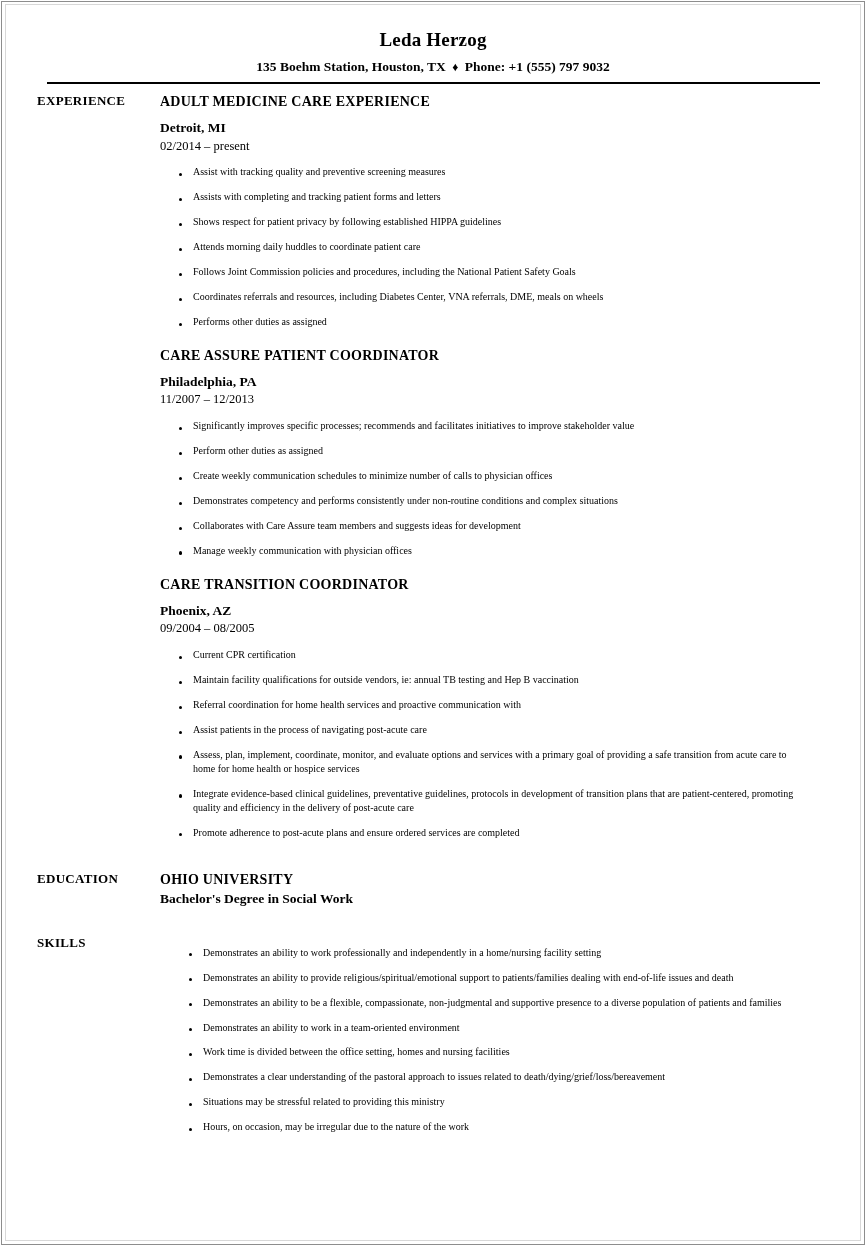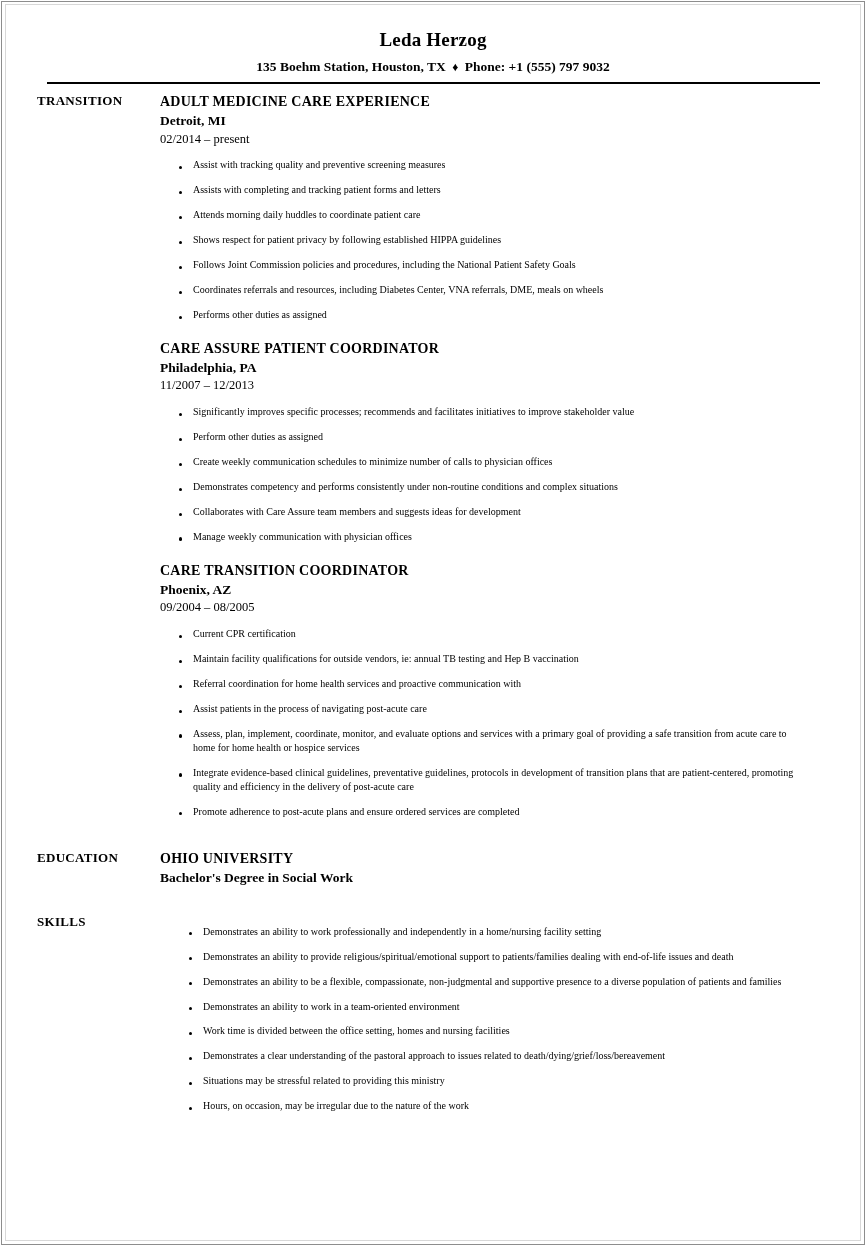--- a/index.html
+++ b/index.html
@@ -110,21 +110,21 @@
   .job-title {
     font-size: 14px;
     font-weight: bold;
     letter-spacing: 0.25px;
     line-height: 1.3;
   }
   .job-location {
     font-size: 13.5px;
     font-weight: bold;
     line-height: 1.35;
-    margin-top: 1px;
+    margin-top: 8px;
   }
   .job-dates {
     font-size: 12.5px;
     line-height: 1.35;
     margin-top: 0px;
   }
 
   
   ul.bullets {
     list-style: none;
@@ -179,32 +179,32 @@
       <div class="cand-name">Leda Herzog</div>
       <div class="cand-contact">
         <span>135 Boehm Station, Houston, TX</span>
         <span class="diamond">♦</span>
         <span>Phone: +1 (555) 797 9032</span>
       </div>
       <div class="rule"></div>
     </div>
 
     <div class="section" id="experience-section">
-      <div class="sec-label">TRANSITION</div>
+      <div class="sec-label">EXPERIENCE</div>
       <div class="sec-body">
 
         <div class="job">
           <div class="job-title">ADULT MEDICINE CARE EXPERIENCE</div>
           <div class="job-location">Detroit, MI</div>
           <div class="job-dates">02/2014 – present</div>
           <ul class="bullets">
             <li>Assist with tracking quality and preventive screening measures</li>
             <li>Assists with completing and tracking patient forms and letters</li>
+            <li>Shows respect for patient privacy by following established HIPPA guidelines</li>
             <li>Attends morning daily huddles to coordinate patient care</li>
-            <li>Shows respect for patient privacy by following established HIPPA guidelines</li>
             <li>Follows Joint Commission policies and procedures, including the National Patient Safety Goals</li>
             <li>Coordinates referrals and resources, including Diabetes Center, VNA referrals, DME, meals on wheels</li>
             <li>Performs other duties as assigned</li>
           </ul>
         </div>
 
         <div class="job">
           <div class="job-title">CARE ASSURE PATIENT COORDINATOR</div>
           <div class="job-location">Philadelphia, PA</div>
           <div class="job-dates">11/2007 – 12/2013</div>

